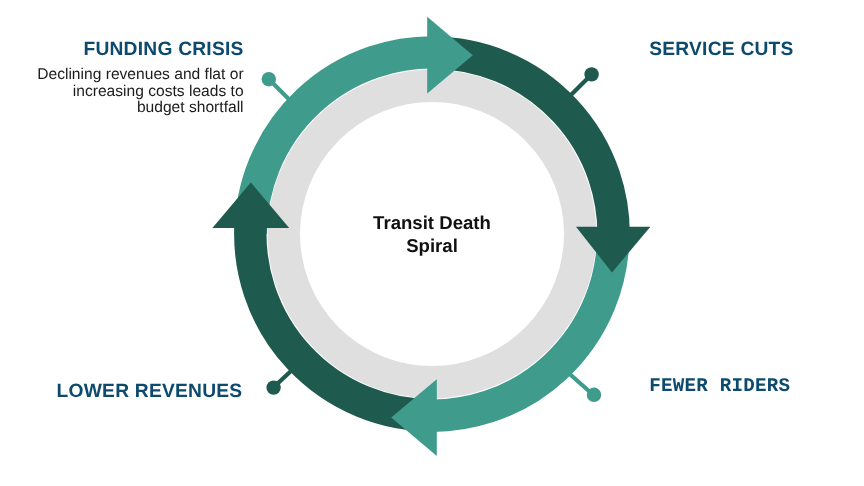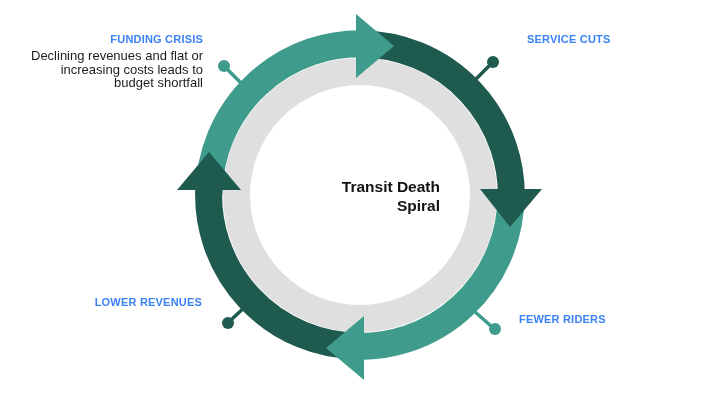--- a/index.html
+++ b/index.html
@@ -6,39 +6,39 @@
   .slide {
     position:relative;
     width:720px; height:405px;
     background:#ffffff;
     overflow:hidden;
     font-family:"Liberation Sans", sans-serif;
   }
   .diagram-svg { position:absolute; left:0; top:0; width:720px; height:405px; }
   .center-label {
     position:absolute; left:280px; top:177px; width:160px;
-    text-align:right;
+    text-align:center;
     font-size:15.5px; font-weight:700; line-height:19px;
     color:#111111;
   }
   .item { position:absolute; }
   .item .item-title {
     margin:0 0 4px 0;
-    font-size:11px; font-weight:700; letter-spacing:.2px;
-    color:#3b82f6; white-space:nowrap;
+    font-size:16px; font-weight:700; letter-spacing:.2px;
+    color:#0c4a6e; white-space:nowrap;
   }
   .item .item-desc {
     margin:0;
     font-size:13px; line-height:13.6px;
     color:#1c1c1c; white-space:nowrap;
   }
   .item.pos-tl { right:517px; top:33px; text-align:right; }
-  .item.pos-tr { left:527px;  top:33px; text-align:right; }
-  .item.pos-br { left:519px;  top:313px; text-align:right; }
-  .item.pos-bl { right:518px; top:296px; text-align:right; }
+  .item.pos-tr { left:541px;  top:33px; text-align:right; }
+  .item.pos-br { left:541px;  top:313px; text-align:right;font-family:Liberation Mono, monospace; }
+  .item.pos-bl { right:518px; top:318px; text-align:right; }
 </style>
 </head>
 <body>
 
 <div class="slide">
 
   <svg class="diagram-svg" viewBox="0 0 720 405">
 
     <circle cx="360" cy="195" r="123.5" fill="none" stroke-width="27" stroke="#DFDFDF"></circle>
 

